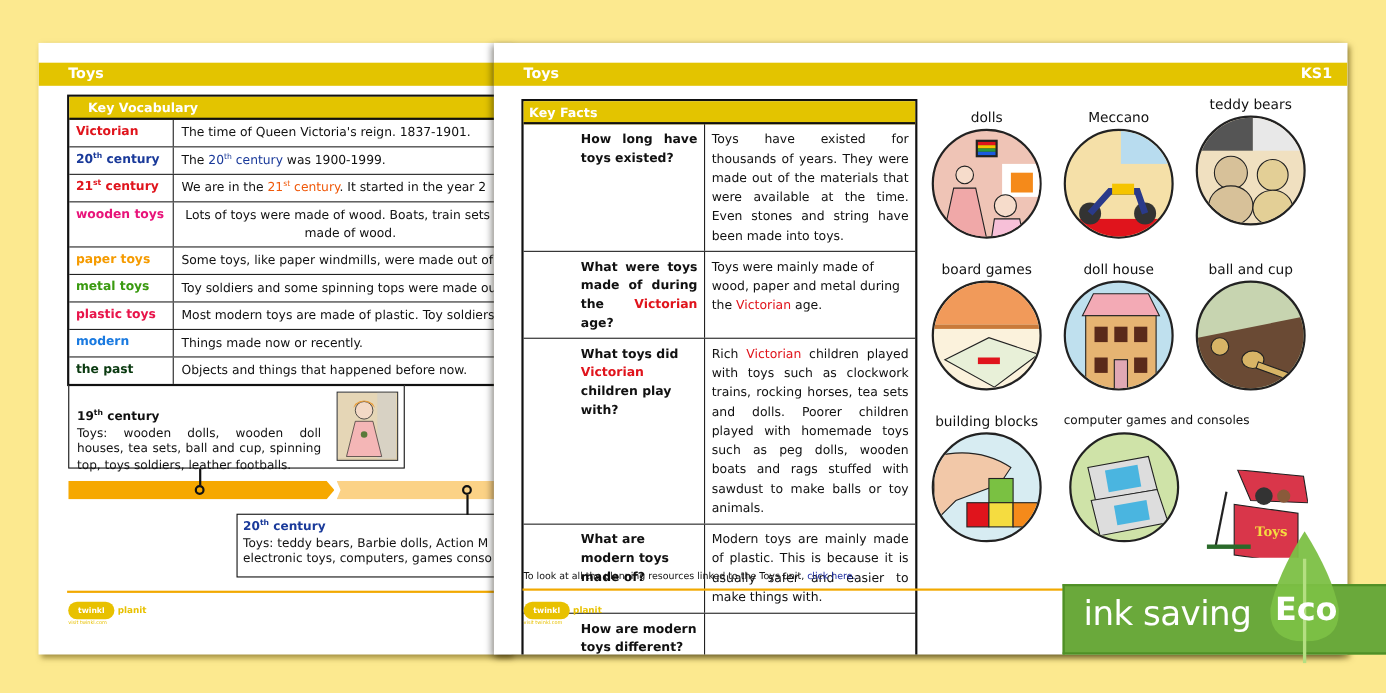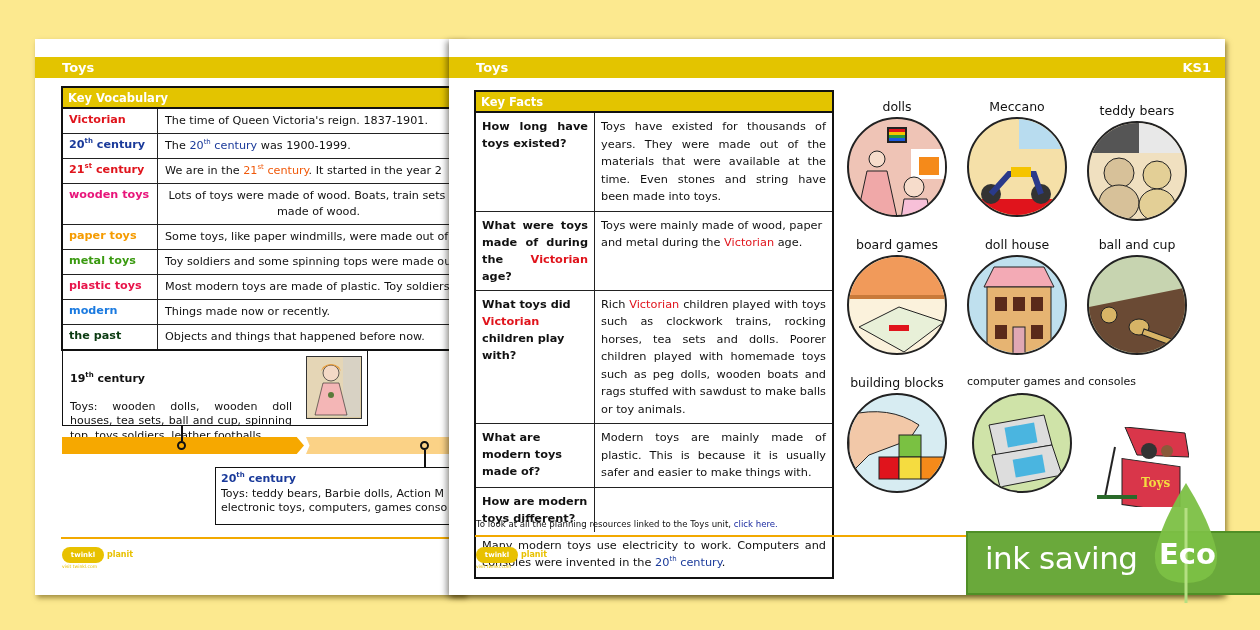--- a/index.html
+++ b/index.html
@@ -27,36 +27,36 @@
   .title-bar .ks { position: absolute; right: 14px; top: 0; }
 
   
   .vtable {
     position: absolute; left: 26px; top: 47px; width: 420px;
     border: 2px solid #111; border-collapse: collapse;
     font-size: 11.2px;
   }
   .vtable .thead {
     background: #e3c400; color: #fff; font-weight: bold; font-size: 11.5px;
-    height: 21px; line-height: 21px; padding-left: 5px;
+    height: 21px; line-height: 21px; padding-left: 17px;
     border-bottom: 2px solid #111;
   }
   .vrow { display: flex; border-bottom: 1.5px solid #222; }
   .vrow:last-child { border-bottom: none; }
   .vterm { width: 95px; padding: 4px 6px; font-weight: bold; border-right: 1.5px solid #222; flex-shrink: 0; }
   .vdef { padding: 4px 7px; white-space: nowrap; overflow: hidden; line-height: 16px; text-align: center; }
   .vdef.wrap { white-space: normal; width: 320px; }
   sup { font-size: 7px; vertical-align: super; line-height: 0; }
 
   .box19 {
     position: absolute; left: 27px; top: 311px; width: 306px; height: 76px;
     border: 1.5px solid #111; background: #fff; padding: 21px 7px; font-size: 11px; line-height: 14.5px;
   }
   .box19 .hd { font-weight: bold; }
-  .box19 .txt { width: 222px; text-align: justify; margin-top: 13px; }
+  .box19 .txt { width: 222px; text-align: justify; }
   .box19 .pic {
     position: absolute; right: 5px; top: 5px; width: 56px; height: 63px;
     border: 1.5px solid #333; background: linear-gradient(#e8d7b0, #d9c8a0);
   }
   .timeline { position: absolute; left: 27px; top: 398px; height: 17px; width: 403px; }
   .tl-a { position: absolute; left: 0; top: 0; width: 242px; height: 17px; background: #f6a800; clip-path: polygon(0 0, 97% 0, 100% 50%, 97% 100%, 0 100%); }
   .tl-b { position: absolute; left: 244px; top: 0; width: 180px; height: 17px; background: #fbd286; clip-path: polygon(0 0, 100% 0, 100% 100%, 0 100%, 2% 50%); }
   .tl-stem { position: absolute; width: 2px; background: #111; }
   .tl-dot { position: absolute; width: 9px; height: 9px; border: 2px solid #111; border-radius: 50%; background: #fbd286; }
 
@@ -73,21 +73,21 @@
   .logo .url { display: block; color: #e8c100; font-size: 4.5px; margin-top: 1px; }
 
   
   .ftable {
     position: absolute; left: 25px; top: 51px; width: 360px;
     border: 2px solid #111; font-size: 11.3px;
   }
   .ftable .thead { background: #e3c400; color: #fff; font-weight: bold; height: 21px; line-height: 21px; padding-left: 5px; border-bottom: 2px solid #111; font-size: 11.5px; }
   .frow { display: flex; border-bottom: 1.5px solid #222; }
   .frow:last-child { border-bottom: none; flex-direction: column; }
-  .fq { width: 119px; padding: 5px 6px; font-weight: bold; border-right: 1.5px solid #222; line-height: 17px; text-align: justify; flex-shrink: 0; }
+  .fq { width: 119px; padding: 5px 6px; font-weight: bold; border-right: 1.5px solid #222; line-height: 17px; text-align: justify; flex-shrink: 0; margin-left: 46px; }
   .fa { flex: 1; padding: 5px 6px; line-height: 17.5px; text-align: justify; }
   .red { color: #e0141c; }
   .blue { color: #1a3a9a; }
   .linkline { position: absolute; left: 27px; top: 480px; font-size: 8.6px; }
   .linkline a { color: #1a2aa0; text-decoration: none; text-align: right; }
   .footer-line-r { position: absolute; left: 26px; right: 0; top: 496px; height: 2px; background: #f2a900; }
   .logo-r { position: absolute; left: 27px; top: 503px; }
 
   
   .toy { position: absolute; width: 100px; text-align: center; }
@@ -260,21 +260,21 @@
       <svg width="100" height="100" viewBox="0 0 100 100">
           <rect x="50" y="0" width="50" height="30" fill="#b8dcef"></rect>
           <rect x="0" y="80" width="100" height="20" fill="#e0141c"></rect>
           <circle cx="22" cy="75" r="10" fill="#333"></circle>
           <circle cx="72" cy="75" r="10" fill="#333"></circle>
           <path d="M22 75 L40 55 L65 55 L72 75" fill="none" stroke="#2a3a8a" stroke-width="6"></path>
           <rect x="42" y="48" width="20" height="10" fill="#f5c400"></rect>
         </svg>
     </div>
   </div>
-  <div class="toy" style="left:638px; top:64px;">
+  <div class="toy" style="left:638px; top:48px;">
     <div class="lbl">teddy bears</div>
     <div class="circle" style="background:#f0e0c0;">
       <svg width="100" height="100" viewBox="0 0 100 100">
           <rect x="0" y="0" width="50" height="30" fill="#555"></rect>
           <rect x="50" y="0" width="50" height="30" fill="#e8e8e8"></rect>
           <circle cx="30" cy="50" r="15" fill="#d7c199" stroke="#222"></circle>
           <ellipse cx="30" cy="80" rx="20" ry="18" fill="#d7c199" stroke="#222"></ellipse>
           <circle cx="68" cy="52" r="14" fill="#e3cf96" stroke="#222"></circle>
           <ellipse cx="68" cy="82" rx="18" ry="16" fill="#e3cf96" stroke="#222"></ellipse>
         </svg>

